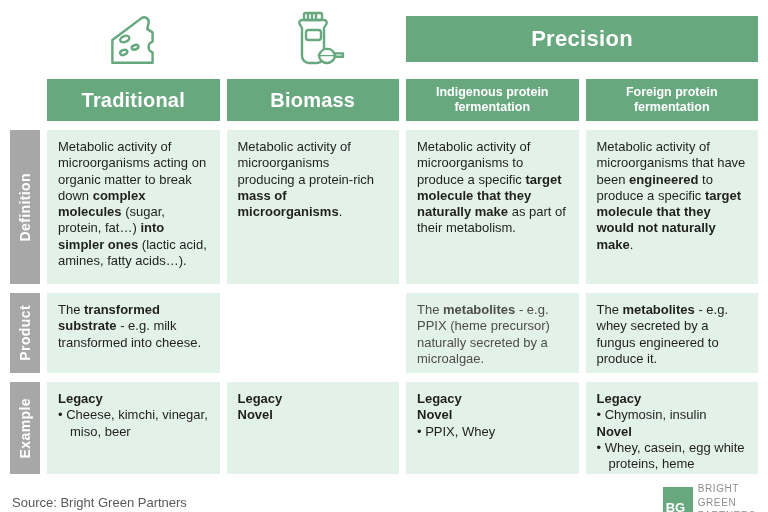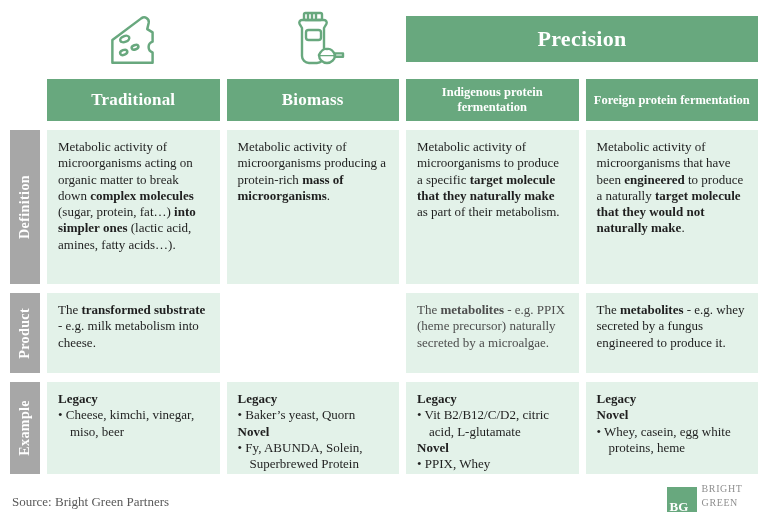--- a/index.html
+++ b/index.html
@@ -1,26 +1,26 @@
 <!DOCTYPE html>
 <html style="--green: #68a87e; --mint: #e3f2e9; --label_gray: #a7a7a7; --text: #1f1f1f; --muted: #4d4d4d; --footer_text: #595959; --logo_gray: #8f8f8f;"><head>
 <meta charset="utf-8">
 <style>
   html,body{margin:0;padding:0;background:#fff;}
   body{width:768px;height:512px;overflow:hidden;font-family:"Liberation Sans",sans-serif;}
-  .canvas{box-sizing:border-box;width:768px;height:401px;padding:8px 10px 0 10px;font-family:Liberation Serif, serif;}
+  .canvas{box-sizing:border-box;width:768px;height:401px;padding:8px 10px 0 10px;}
   .grid{display:grid;grid-template-columns:30px repeat(4,1fr);grid-template-rows:62px 42px 154px 80px 92px;gap:9px 7px;}
   .r1{grid-row:1}.r2{grid-row:2}.r3{grid-row:3}.r4{grid-row:4}.r5{grid-row:5}
   .c1{grid-column:1}.c2{grid-column:2}.c3{grid-column:3}.c4{grid-column:4}.c5{grid-column:5}
   .icon-cell{display:flex;align-items:center;justify-content:center;}
   .banner{grid-column:4/6;align-self:center;height:46px;background:var(--green);color:#fff;
           font-weight:700;font-size:22px;display:flex;align-items:center;justify-content:center;letter-spacing:.3px;}
   .colhead{background:var(--green);color:#fff;font-weight:700;display:flex;align-items:center;
            justify-content:center;text-align:center;}
-  .colhead.large{font-size:17px;letter-spacing:.2px;}
+  .colhead.large{font-size:20px;letter-spacing:.2px;}
   .colhead.small{font-size:12.5px;line-height:1.2;padding:12px 6px;}
   .rowlabel{background:var(--label_gray);color:#fff;display:flex;align-items:center;justify-content:center;}
   .rowlabel span{writing-mode:vertical-rl;transform:rotate(180deg);font-weight:700;font-size:14px;letter-spacing:.4px;}
   .cell{background:var(--mint);padding:9px 11px;font-size:13px;line-height:1.25;color:var(--text);overflow:hidden;}
   .cell .b{font-weight:700;}
   .cell .bullet{padding-left:12px;text-indent:-12px;}
   .cell.muted{color:var(--muted);}
   .footer{display:flex;justify-content:space-between;align-items:center;margin-top:8px;padding:0 2px;}
   .source{font-size:13px;color:var(--footer_text);}
   .logo{display:flex;align-items:center;gap:5px;}
@@ -69,57 +69,55 @@
     <div class="cell r3 c2">
         <div><span>Metabolic activity of microorganisms acting on organic matter to break down </span><span class="b">complex molecules</span><span> (sugar, protein, fat…) </span><span class="b">into simpler ones</span><span> (lactic acid, amines, fatty acids…).</span></div>
       </div>
     <div class="cell r3 c4">
         <div><span>Metabolic activity of microorganisms to produce a specific </span><span class="b">target molecule that they naturally make</span><span> as part of their metabolism.</span></div>
       </div>
     <div class="cell r3 c3">
         <div><span>Metabolic activity of microorganisms producing a protein-rich </span><span class="b">mass of microorganisms</span><span>.</span></div>
       </div>
     <div class="cell r3 c5">
-        <div><span>Metabolic activity of microorganisms that have been </span><span class="b">engineered</span><span> to produce a naturally </span><span class="b">target molecule that they would not naturally make</span><span>.</span></div>
+        <div><span>Metabolic activity of microorganisms that have been </span><span class="b">engineered</span><span> to produce a specific </span><span class="b">target molecule that they would not naturally make</span><span>.</span></div>
       </div>
 
     <div class="rowlabel r4 c1">
         <span>Product</span>
       </div>
     <div class="cell r4 c2">
-        <div><span>The </span><span class="b">transformed substrate</span><span> - e.g. milk metabolism into cheese.</span></div>
+        <div><span>The </span><span class="b">transformed substrate</span><span> - e.g. milk transformed into cheese.</span></div>
       </div>
     <div class="cell muted r4 c4">
         <div><span>The </span><span class="b">metabolites</span><span> - e.g. PPIX (heme precursor) naturally secreted by a microalgae.</span></div>
       </div>
     <div class="cell r4 c5">
         <div><span>The </span><span class="b">metabolites</span><span> - e.g. whey secreted by a fungus engineered to produce it.</span></div>
       </div>
 
     <div class="rowlabel r5 c1">
         <span>Example</span>
       </div>
     <div class="cell r5 c2">
         <div><span class="b">Legacy</span></div>
         <div class="bullet"><span>• Cheese, kimchi, vinegar, miso, beer</span></div>
       </div>
     <div class="cell r5 c3">
         <div><span class="b">Legacy</span></div>
-        <div class="bullet"><span>• Baker’s yeast, Quorn</span></div>
         <div><span class="b">Novel</span></div>
-        <div class="bullet"><span>• Fy, ABUNDA, Solein, Superbrewed Protein</span></div>
       </div>
     <div class="cell r5 c4">
         <div><span class="b">Legacy</span></div>
-        <div class="bullet"><span>• Vit B2/B12/C/D2, citric acid, L-glutamate</span></div>
         <div><span class="b">Novel</span></div>
         <div class="bullet"><span>• PPIX, Whey</span></div>
       </div>
     <div class="cell r5 c5">
         <div><span class="b">Legacy</span></div>
+        <div class="bullet"><span>• Chymosin, insulin</span></div>
         <div><span class="b">Novel</span></div>
         <div class="bullet"><span>• Whey, casein, egg white proteins, heme</span></div>
       </div>
   </div>
 
   <div class="footer">
     <div class="source">Source: Bright Green Partners</div>
     <div class="logo">
       <div class="logo-square">
           <span>BG</span>

